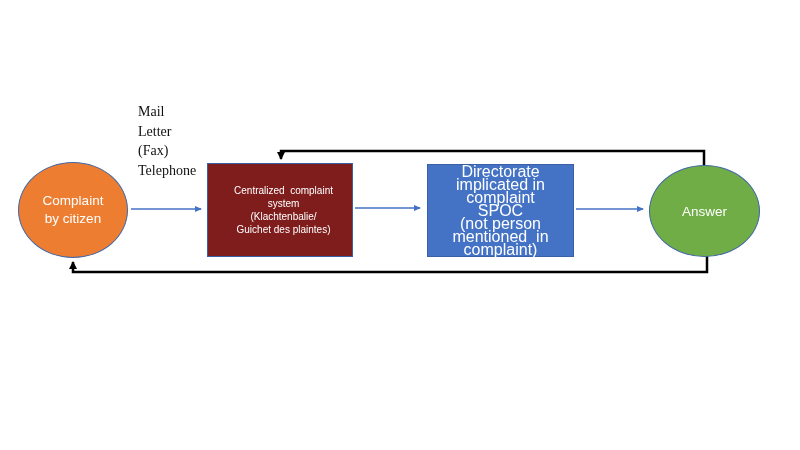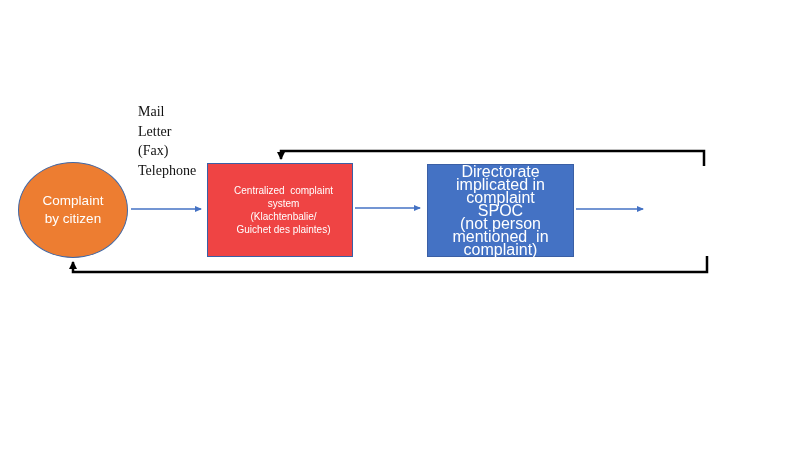--- a/index.html
+++ b/index.html
@@ -78,29 +78,32 @@
   <div class="channels">Mail
 Letter
 (Fax)
 Telephone</div>
 
   <div id="node-complaint" class="node ellipse" style="background-color: rgb(237, 125, 49);">
     <div class="label">Complaint
 by citizen</div>
   </div>
 
-  <div id="node-system" class="node rect" style="background-color: #ef4444; padding-left: 7px;">
+  <div id="node-system" class="node rect" style="background-color: #7f1d1d; padding-left: 7px;">
     <div class="label">Centralized  complaint
 system
 (Klachtenbalie/
 Guichet des plaintes)</div>
   </div>
 
   <div id="node-directorate" class="node rect" style="background-color: rgb(68, 114, 196);">
     <div class="label">Directorate implicated in
 complaint
 SPOC
 (not person mentioned  in
 complaint)</div>
   </div>
 
+  <div id="node-answer" class="node ellipse" style="background-color: rgb(112, 173, 71);">
+    <div class="label">Answer</div>
+  </div>
 
 </div>
 
 </body></html>

